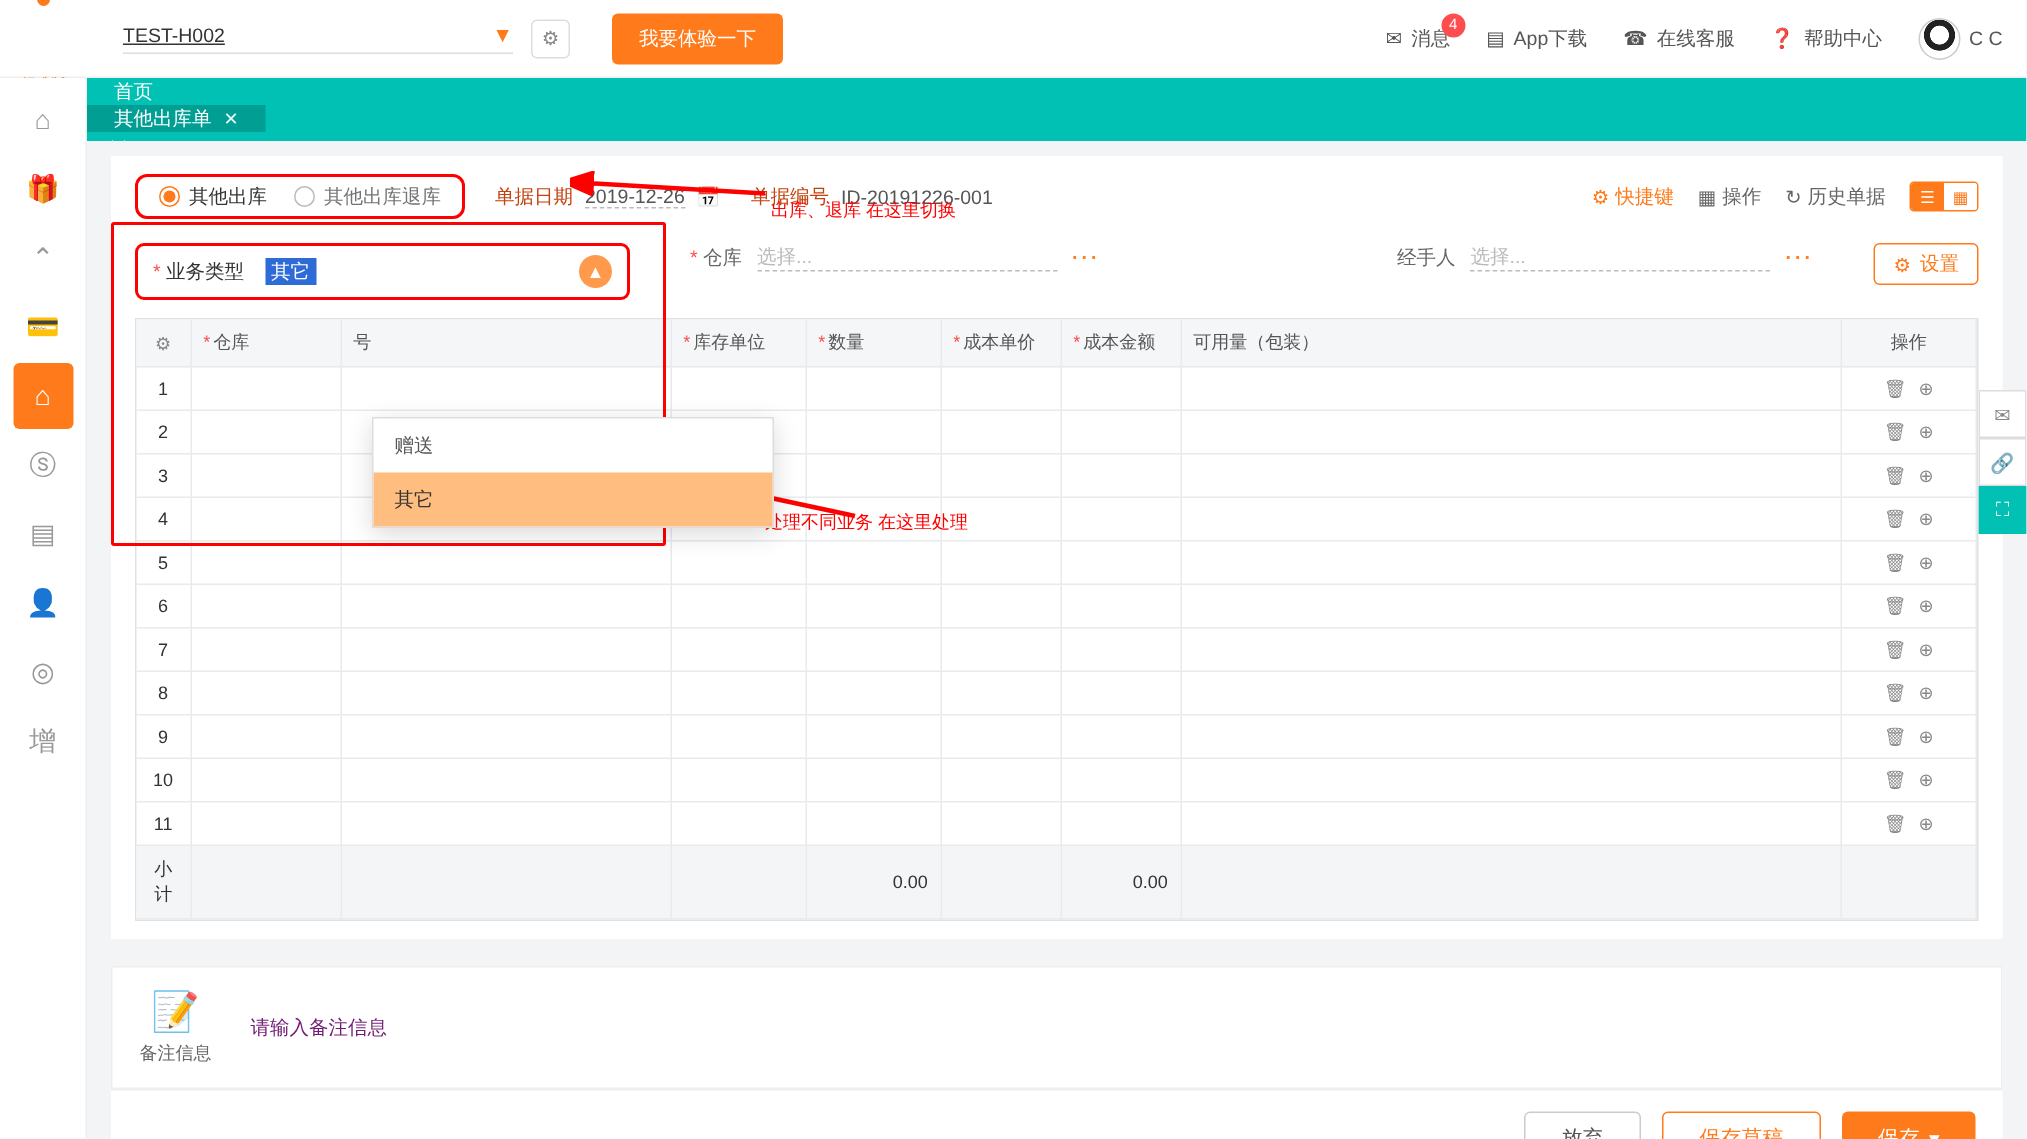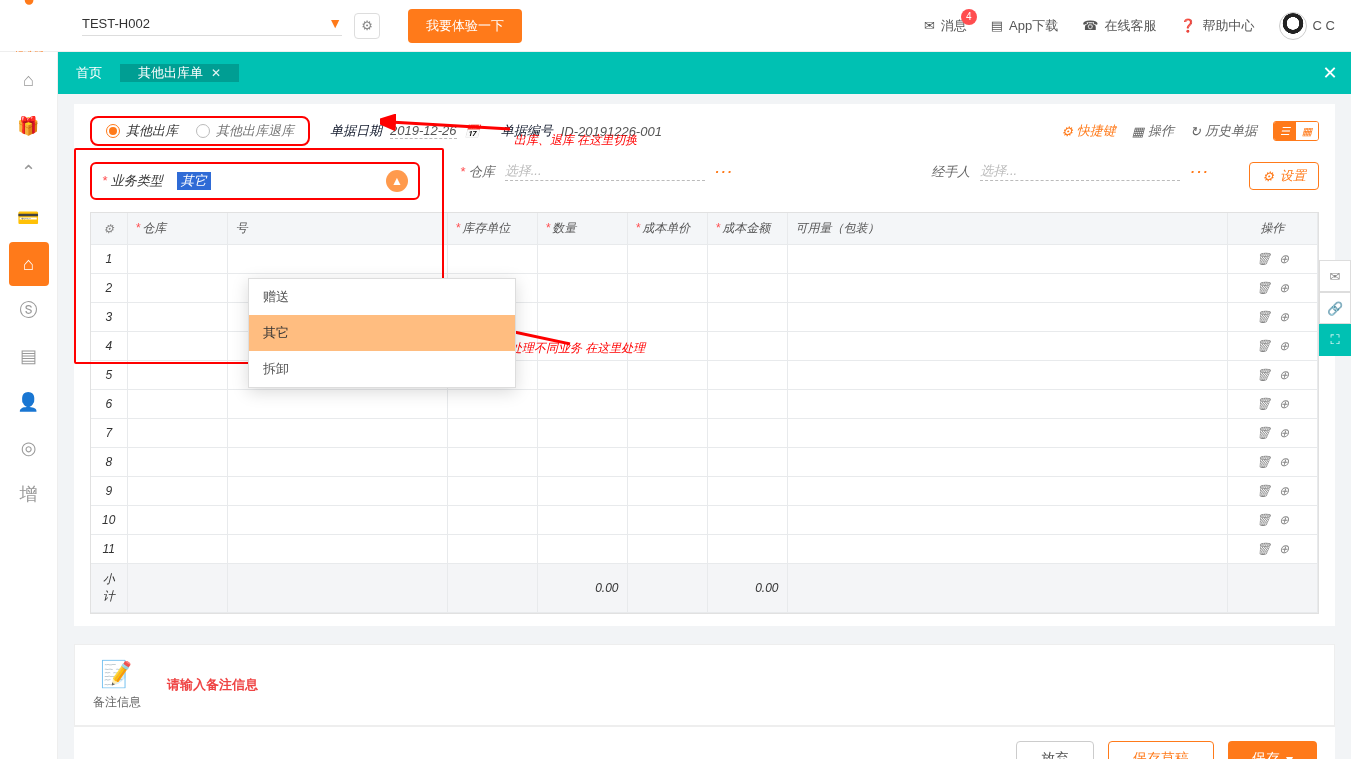--- a/index.html
+++ b/index.html
@@ -4,61 +4,61 @@
 <style>
   * { box-sizing: border-box; margin: 0; padding: 0; }
   body { font-family: "Microsoft YaHei", "PingFang SC", sans-serif; font-size: 13px; color: #333; background: #f5f5f5; }
 
   
   .topbar { display: flex; align-items: center; height: 52px; background: #fff; border-bottom: 1px solid #eee; padding: 0 16px 0 0; }
   .logo { width: 58px; display: flex; flex-direction: column; align-items: center; justify-content: center; height: 52px; }
   .logo-mark { color: #ff7a1a; font-weight: bold; font-size: 20px; line-height: 1; }
   .logo-sub { font-size: 10px; color: #ff7a1a; margin-top: 40px; }
   .workspace { margin-left: 24px; display: flex; align-items: center; width: 260px; border-bottom: 1px solid #ddd; padding-bottom: 4px; }
-  .workspace-name { flex: 1; color: #333; }
+  .workspace-name { flex: 1; color: #333; text-decoration: underline; }
   .workspace-caret { color: #ff7a1a; font-size: 14px; }
   .gear-btn { margin-left: 12px; width: 26px; height: 26px; border: 1px solid #ddd; border-radius: 4px; display: flex; align-items: center; justify-content: center; color: #888; cursor: pointer; }
   .exp-btn { margin-left: 28px; background: #ff7a1a; color: #fff; border-radius: 4px; padding: 8px 18px; cursor: pointer; }
   .topbar-right { margin-left: auto; display: flex; align-items: center; gap: 24px; }
   .tr-item { display: flex; align-items: center; gap: 6px; color: #555; cursor: pointer; position: relative; }
   .badge { position: absolute; top: -8px; right: -10px; background: #ff4d4f; color: #fff; border-radius: 50%; width: 16px; height: 16px; font-size: 10px; display: flex; align-items: center; justify-content: center; }
   .avatar { width: 28px; height: 28px; border-radius: 50%; background: radial-gradient(circle at 50% 40%, #fff 30%, #222 32%, #222 50%, #fff 52%); border: 1px solid #ccc; }
 
   
   .layout { display: flex; height: calc(100vh - 52px); }
   .sidebar { width: 58px; background: #fff; border-right: 1px solid #eee; display: flex; flex-direction: column; align-items: center; padding-top: 6px; }
   .sb-item { width: 40px; height: 44px; display: flex; align-items: center; justify-content: center; color: #999; font-size: 18px; cursor: pointer; border-radius: 4px; margin-bottom: 2px; }
   .sb-item.active { background: #ff7a1a; color: #fff; }
 
   .main { flex: 1; display: flex; flex-direction: column; }
 
   
-  .tabs { display: flex; align-items: center; height: 42px; background: #00c1b3; }
+  .tabs { display: flex; align-items: flex-start; height: 42px; background: #00c1b3; flex-direction: column; }
   .tab { display: flex; align-items: center; padding: 0 18px; color: #fff; cursor: pointer; }
   .tab.home { background: #00c1b3; }
   .tab.active { background: #009e93; }
   .tab-close { margin-left: 8px; font-size: 12px; opacity: .9; }
   .tabs-spacer { flex: 1; }
   .tabs-close { width: 42px; display: flex; align-items: center; justify-content: center; color: #fff; cursor: pointer; font-size: 18px; }
 
   
   .content { flex: 1; background: #f2f4f6; padding: 10px 16px 0 16px; overflow: auto; position: relative; }
-  .panel { background: #fff; padding: 12px 16px; font-style: italic; }
+  .panel { background: #fff; padding: 12px 16px; }
 
   
   .row1 { display: flex; align-items: center; gap: 20px; position: relative; }
   .group-box { border: 2px solid #ff0000; border-radius: 8px; padding: 4px 14px; display: flex; align-items: center; gap: 18px; }
   .radio { display: flex; align-items: center; gap: 6px; cursor: pointer; }
   .radio-dot { width: 14px; height: 14px; border-radius: 50%; border: 1px solid #bbb; display: inline-flex; align-items: center; justify-content: center; }
   .radio-dot.sel { border-color: #ff7a1a; }
   .radio-dot.sel::after { content: ""; width: 8px; height: 8px; border-radius: 50%; background: #ff7a1a; }
   .radio-label { color: #333; }
   .radio.disabled .radio-label { color: #737373; }
   .meta { display: flex; align-items: center; gap: 8px; color: #555; }
-  .meta .lbl { color: #0f172a; }
+  .meta .lbl { color: #c2410c; }
   .date-val { border-bottom: 1px dashed #bbb; }
   .cal-icon { color: #ff9a4d; }
   .toolbar-right { margin-left: auto; display: flex; align-items: center; gap: 16px; color: #666; }
   .toolbar-right .link { display: flex; align-items: center; gap: 4px; cursor: pointer; }
   .toolbar-right .link.orange { color: #ff7a1a; }
   .view-toggle { display: flex; border: 1px solid #ff7a1a; border-radius: 3px; overflow: hidden; }
   .vt { width: 22px; height: 18px; display: flex; align-items: center; justify-content: center; font-size: 11px; cursor: pointer; }
   .vt.active { background: #ff7a1a; color: #fff; }
   .vt.inactive { color: #ff7a1a; background: #fff; }
 
@@ -97,21 +97,21 @@
   .gear-th { width: 36px; text-align: center; color: #888; }
   .act-cell { text-align: center; color: #888; }
   .act-cell span { margin: 0 4px; cursor: pointer; }
   tr.subtotal td { background: #f4f5f7; }
   .num-cell { text-align: right; }
 
   
   .remarks { margin-top: 18px; background: #fff; display: flex; align-items: center; padding: 14px 18px; border: 1px solid #eee; }
   .remark-icon { display: flex; flex-direction: column; align-items: center; margin-right: 26px; color: #00c1b3; }
   .remark-icon .t { font-size: 12px; color: #666; margin-top: 4px; }
-  .remark-input { flex: 1; color: #ef4444; font-weight: bold; }
+  .remark-input { flex: 1; color: #701a75; }
 
   
   .bottombar { display: flex; justify-content: flex-end; gap: 14px; padding: 14px 18px; background: #fff; border-top: 1px solid #eee; }
   .btn { padding: 8px 24px; border-radius: 4px; cursor: pointer; font-size: 14px; }
   .btn.ghost { border: 1px solid #ccc; background: #fff; color: #555; }
   .btn.outline { border: 1px solid #ff7a1a; background: #fff; color: #ff7a1a; }
   .btn.primary { background: #ff7a1a; color: #fff; display: flex; align-items: center; gap: 6px; }
 
   
   .right-rail { position: fixed; right: 0; top: 260px; display: flex; flex-direction: column; }
@@ -433,21 +433,20 @@
               </marker>
             </defs>
           <line x1="120" y1="30" x2="8" y2="6" stroke="#ff0000" stroke-width="3" marker-end="url(#ah2)"></line>
         </svg>
         <div class="anno-red" style="top:236px; left:436px;">处理不同业务 在这里处理</div>
       </div>
 
       <div class="dropdown" id="dropdown">
           <div class="dd-item">赠送</div>
           <div class="dd-item selected">其它</div>
-          <div class="dd-item">拆卸</div>
         </div>
 
       <div class="remarks">
         <div class="remark-icon">
           <span style="font-size:26px;">📝</span>
           <span class="t">备注信息</span>
         </div>
         <div class="remark-input">请输入备注信息</div>
       </div>
 

